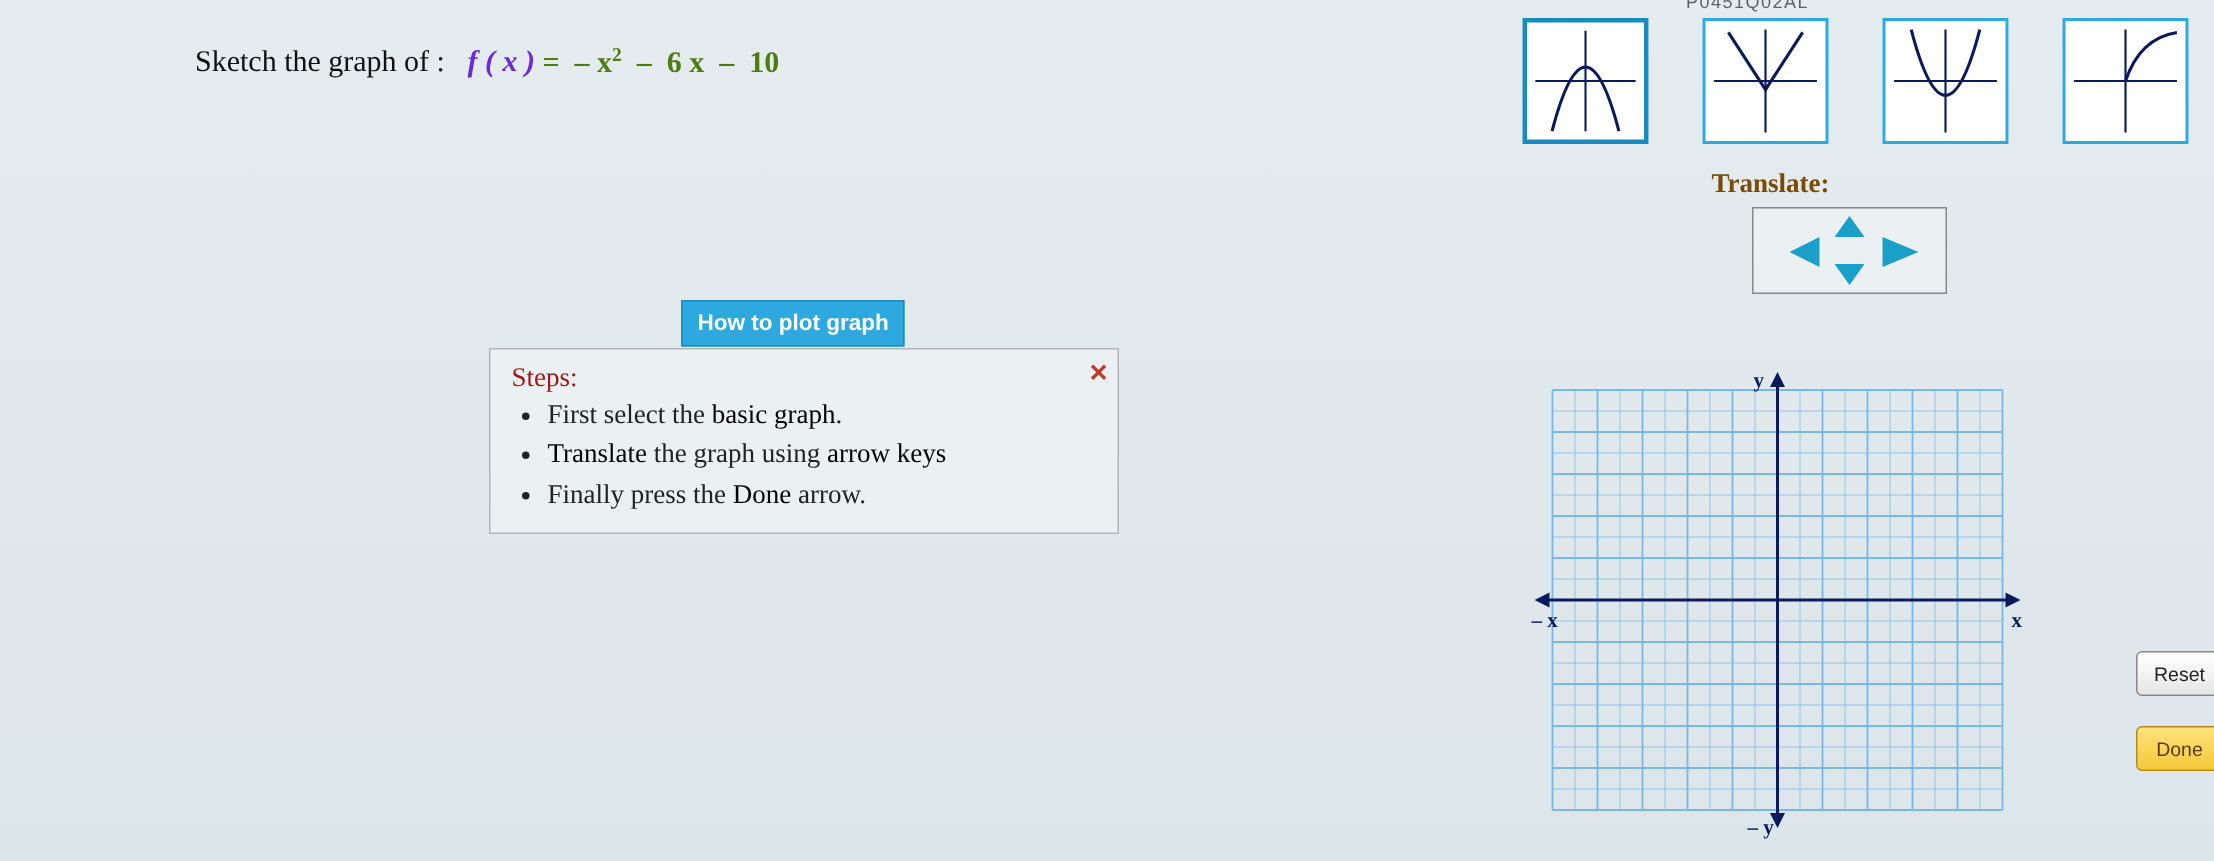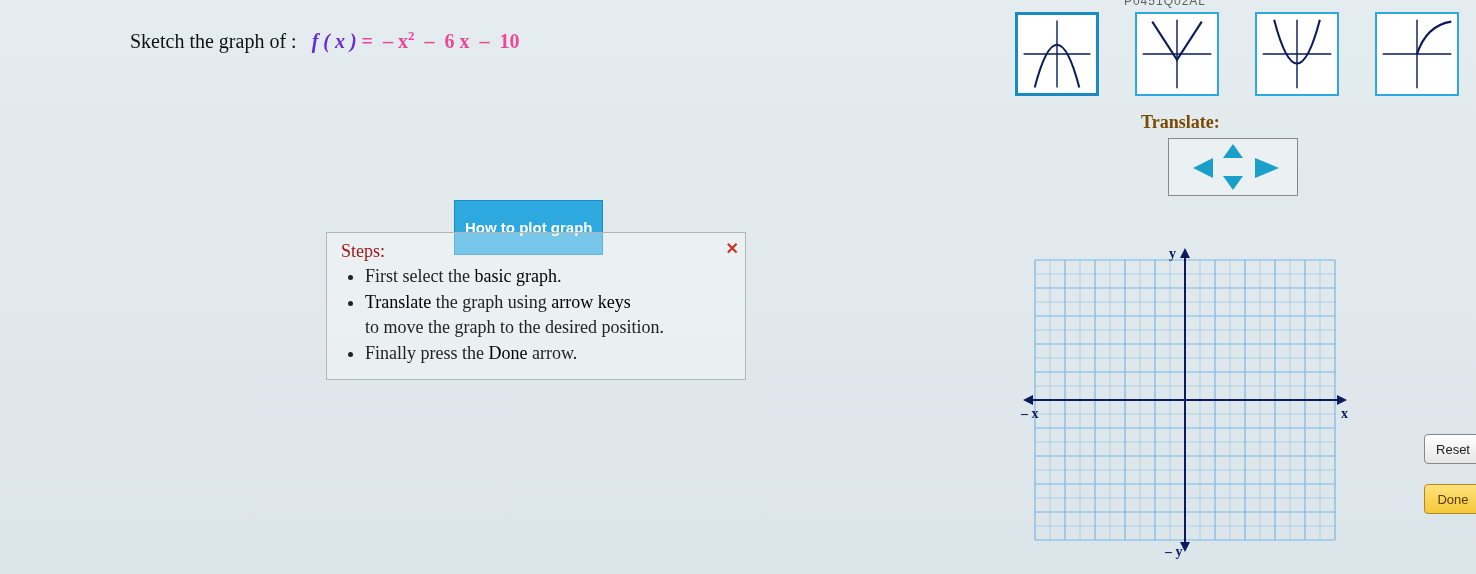--- a/index.html
+++ b/index.html
@@ -12,32 +12,32 @@
     overflow: hidden;
   }
   .question-area {
     position: absolute;
     left: 130px;
     top: 28px;
     font-size: 20px;
     color: #111;
   }
   .question-area .fx { color: #6d28d9; font-weight: bold; font-style: italic; }
-  .question-area .eq { color: #ec4899; font-weight: bold; }
+  .question-area .eq { color: #4d7c0f; font-weight: bold; }
   .question-area sup { font-size: 13px; }
 
   .howto-btn {
     position: absolute;
     left: 454px;
     top: 200px;
     background: #2ea9e0;
     color: #fff;
     border: 1px solid #1a8bc0;
     font-size: 15px;
-    padding: 18px 10px;
+    padding: 6px 10px;
     font-family: Arial, sans-serif;
     font-weight: bold;
     cursor: pointer;
   }
 
   .steps-box {
     position: absolute;
     left: 326px;
     top: 232px;
     width: 420px;
@@ -165,21 +165,21 @@
 <button class="howto-btn">How to plot graph</button>
 
 <div class="steps-box">
   <button class="steps-close">✕</button>
   <div class="steps-title">Steps:</div>
   <ul>
     <li>
       <span>First select the </span><span class="txt-blue">basic graph</span><span>.</span>
     </li>
     <li>
-      <span class="txt-blue">Translate</span><span> the graph using </span><span class="txt-blue">arrow keys</span><br><span> to move the graph to the desired position.</span>
+      <span class="txt-blue">Translate</span><span> the graph using </span><span class="txt-blue">arrow keys</span><br>
     </li>
     <li>
       <span>Finally press the </span><span class="txt-blue">Done</span><span> arrow.</span>
     </li>
   </ul>
 </div>
 
 <div class="shape-picker">
   <div class="shape-tile selected">
     <svg viewBox="0 0 84 84">

